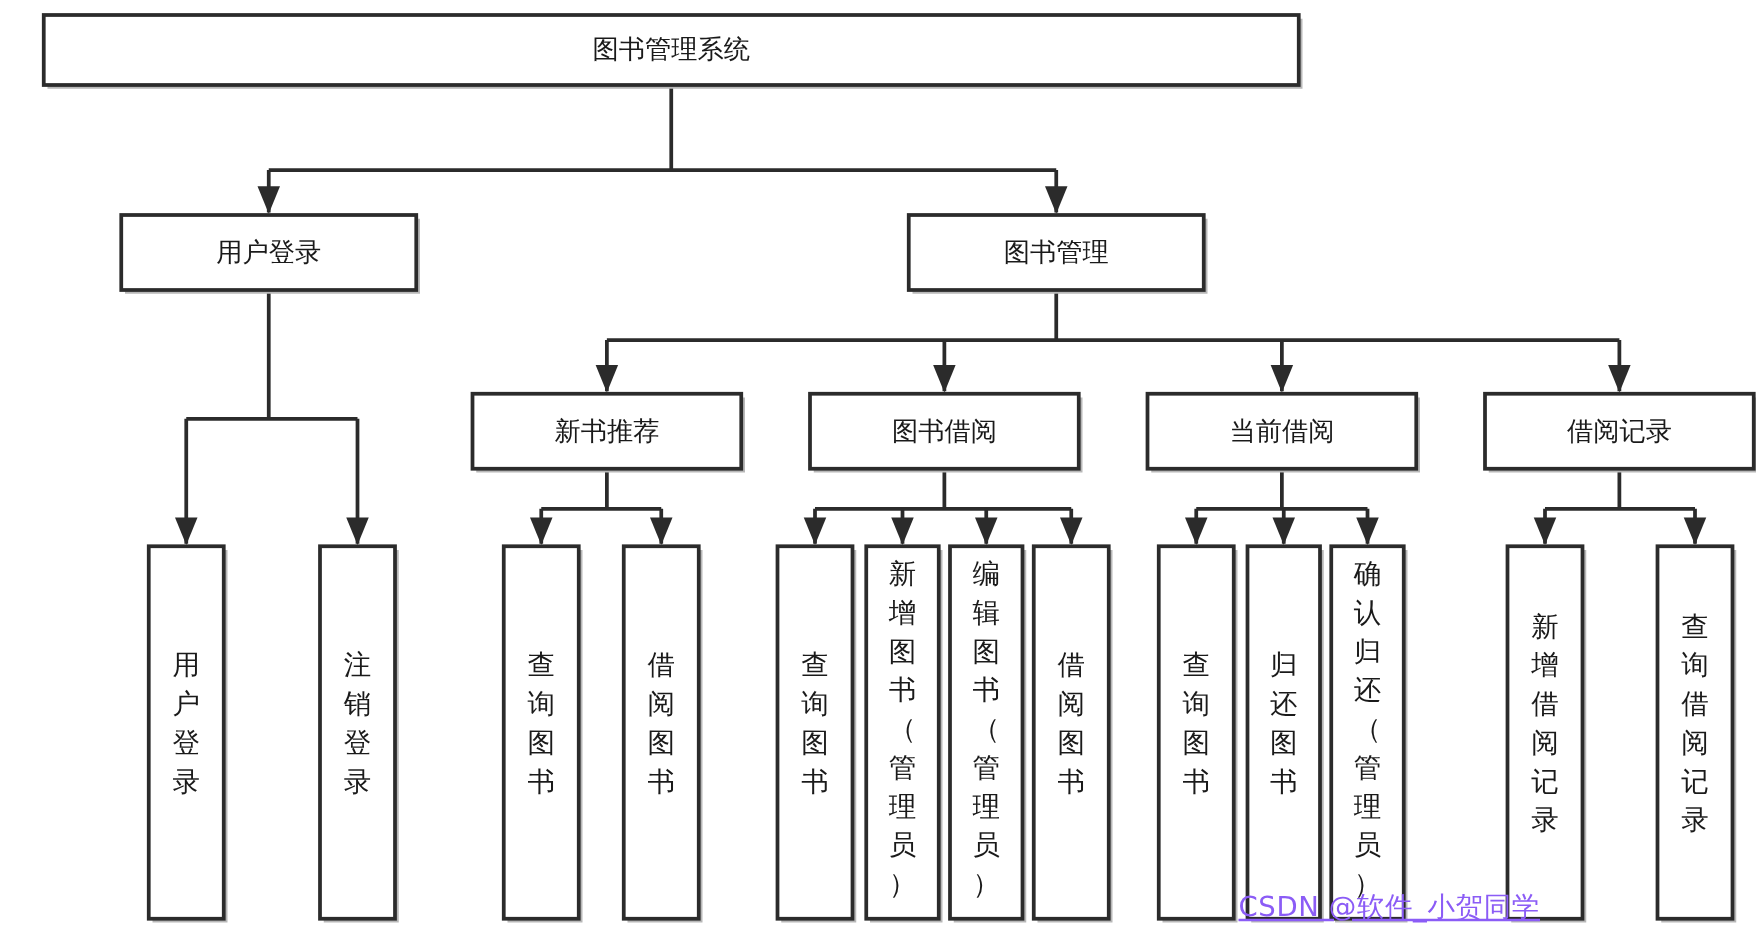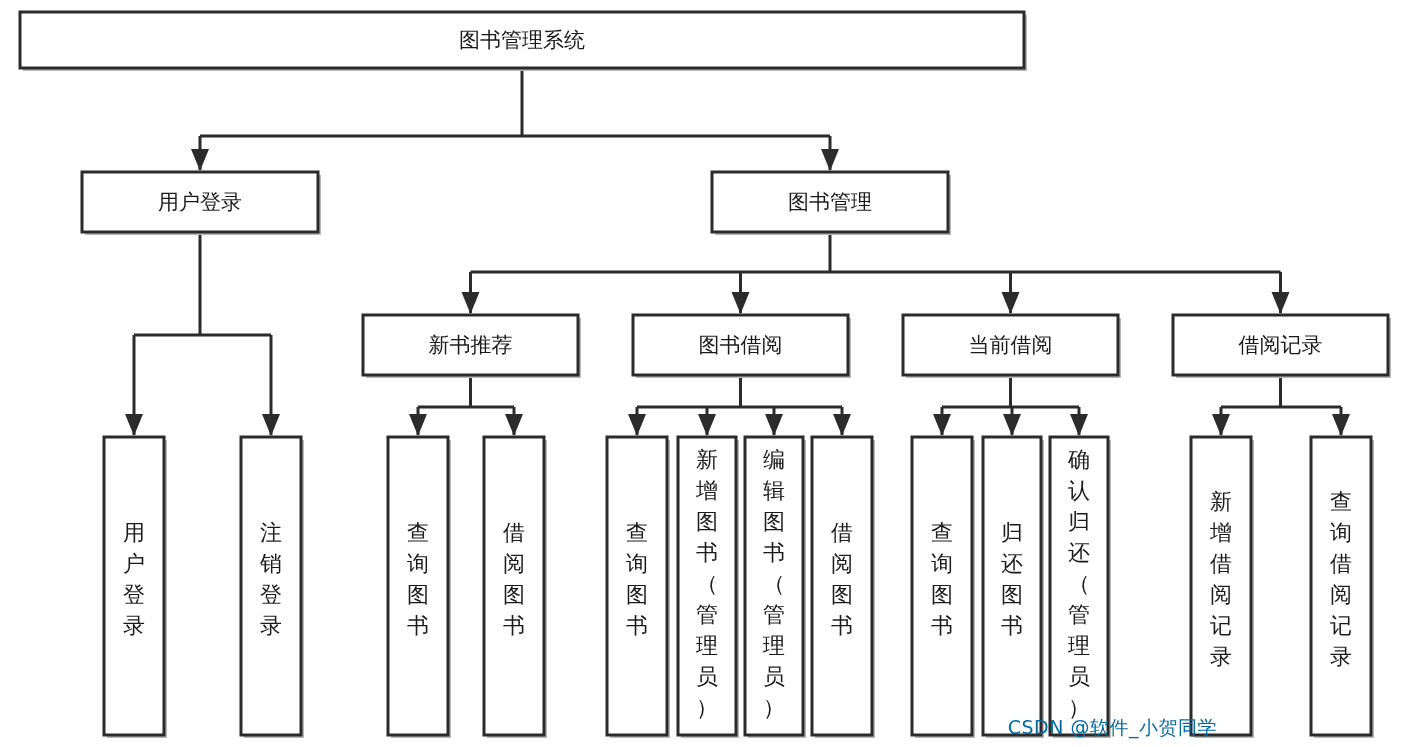--- a/index.html
+++ b/index.html
@@ -9,21 +9,21 @@
   }
   body {
     width: 1405px;
     height: 747px;
     font-family: "DejaVu Sans", "Liberation Sans", sans-serif;
     overflow: hidden;
     position: relative;
   }
   #diagram-root {
     position: absolute;
-    left: 0; top: 0;
+    left: 15px; top: 0;
     width: 1225px;
     height: 747px;
   }
   svg { display: block; }
   .node-box {
     fill: #ffffff;
     stroke: #2b2b2b;
     stroke-width: 3;
   }
   .node-box-shadow {
@@ -51,25 +51,26 @@
     font-family: "DejaVu Sans", "Liberation Sans", sans-serif;
     font-size: 22px;
     fill: #1a1a1a;
     text-anchor: middle;
   }
   .watermark {
     position: absolute;
     right: 8px;
     bottom: 6px;
     font-family: "DejaVu Sans", "Liberation Sans", sans-serif;
-    font-size: 19px;
-    color: #0369a1;
+    font-size: 22px;
+    color: #8b5cf6;
     letter-spacing: 0.5px;
     white-space: nowrap;
     pointer-events: none;
+    text-decoration: underline;
   }
 </style>
 </head>
 <body>
 
 <div id="diagram-root">
   <svg id="diagram-svg" width="1405" height="747" viewBox="0 0 1405 747">
     <g id="connectors-layer">
         <line x1="522" y1="68" x2="522" y2="136" class="conn"></line>
         <line x1="200" y1="136" x2="830" y2="136" class="conn"></line>

